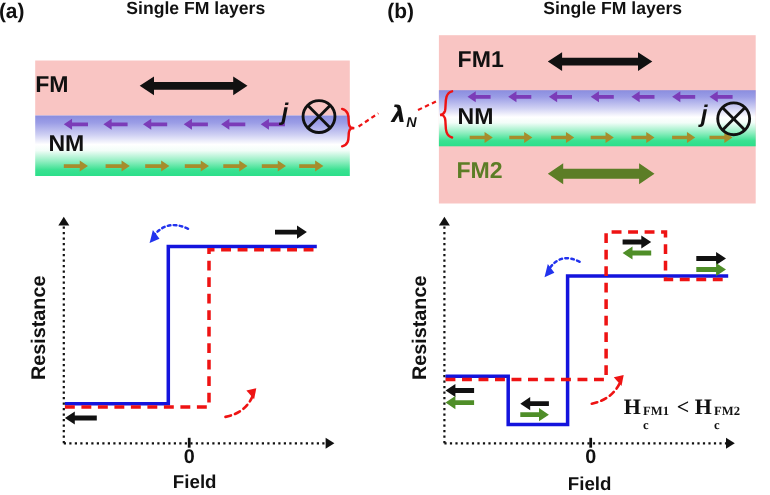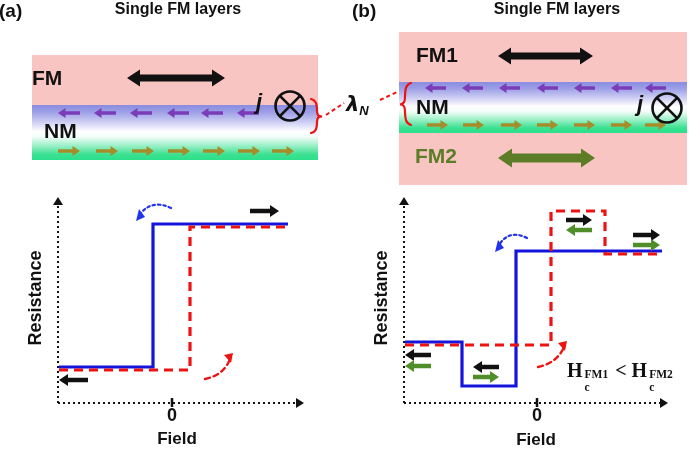--- a/index.html
+++ b/index.html
@@ -108,21 +108,21 @@
     <path d="M 538 367 Q 557 363 564 347" fill="none" stroke="#ee1313" stroke-width="2.4" stroke-dasharray="5 4" stroke-linecap="round"></path>
     <polygon points="567,341 558,343 565,351" fill="#ee1313"></polygon>
   </svg>
 
 <div class="abs lbl tag z10" style="left:-1px;top:1px">(a)</div>
 <div class="abs lbl title z10" style="left:78px;top:1px">Single FM layers</div>
 <div class="abs lbl stack-lbl z10" style="left:32px;top:67px">FM</div>
 <div class="abs lbl stack-lbl z10" style="left:44px;top:120px">NM</div>
 <div class="abs lbl jlbl z10" style="left:256px;top:91px">j</div>
 
-<div class="abs z10" style="left:346px;top:92px">
+<div class="abs z10" style="left:356px;top:92px">
   <span class="lambda-sym">λ</span><span class="lambda-sub">N</span>
 </div>
 
 <div class="abs lbl tag z10" style="left:352px;top:1px">(b)</div>
 <div class="abs lbl title z10" style="left:457px;top:1px">Single FM layers</div>
 <div class="abs lbl stack-lbl z10" style="left:416px;top:44px">FM1</div>
 <div class="abs lbl stack-lbl z10" style="left:416px;top:96px">NM</div>
 <div class="abs lbl jlbl z10" style="left:637px;top:93px">j</div>
 <div class="abs lbl stack-lbl z10" style="left:415px;top:145px;color:#5c7d26">FM2</div>
 

